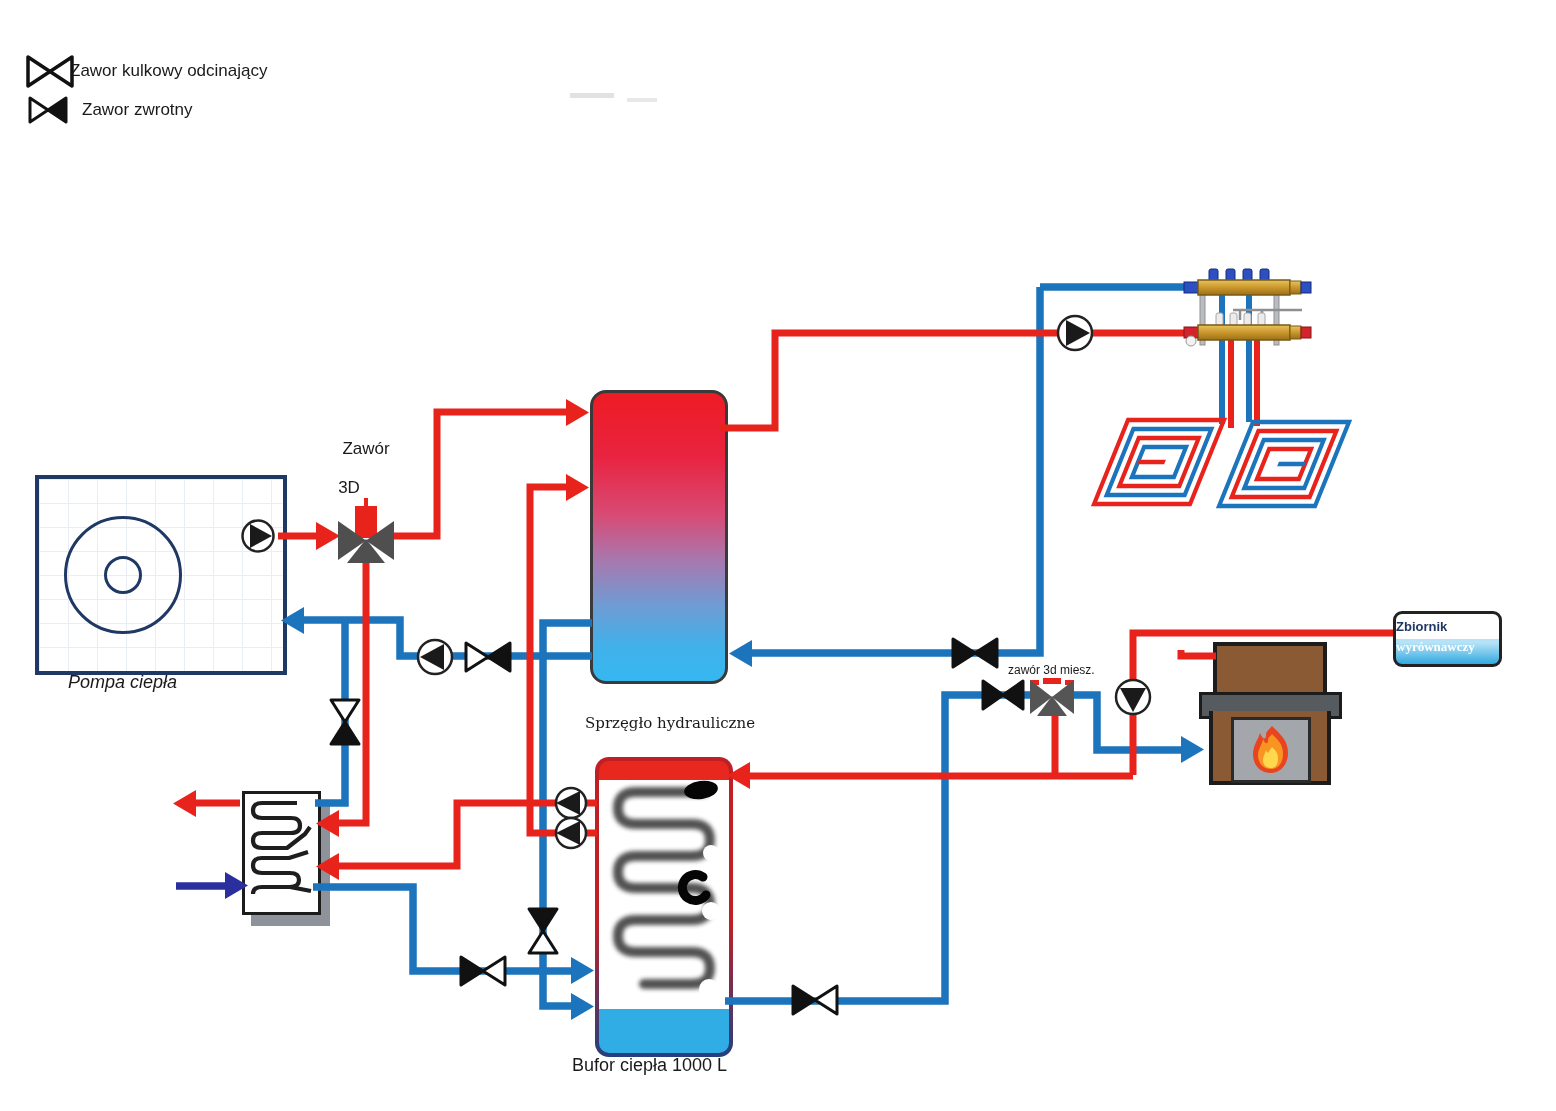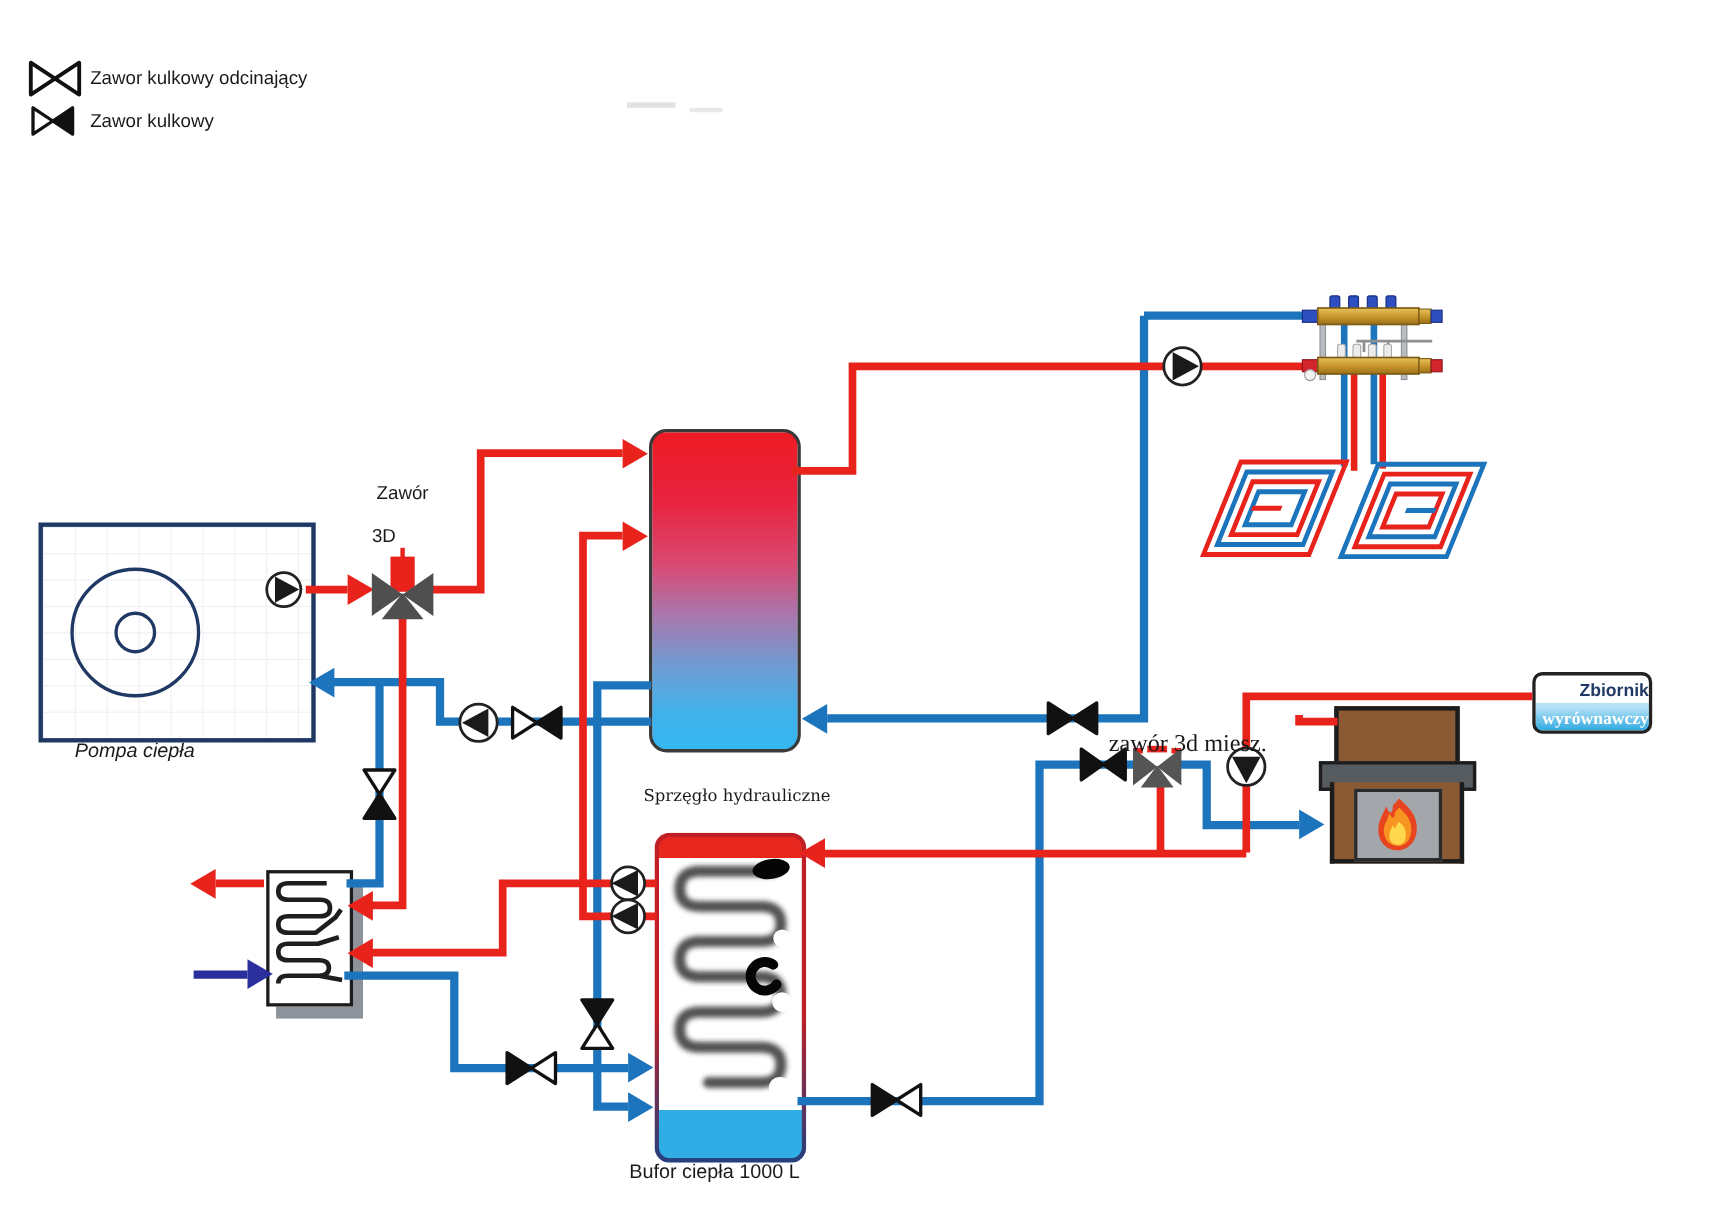--- a/index.html
+++ b/index.html
@@ -2,35 +2,35 @@
 <html><head>
 <meta charset="utf-8">
 <style>
   html,body{margin:0;padding:0;background:#ffffff;}
   #stage{position:relative;width:1556px;height:1111px;background:#ffffff;overflow:hidden;
          font-family:"Liberation Sans",sans-serif;color:#1a1a1a;}
   .abs{position:absolute;}
   .lbl{position:absolute;white-space:nowrap;}
   .sans17{font-size:17px;} .sans18{font-size:18px;}
   .serif15{font-family:"DejaVu Serif",serif;font-size:15px;margin-top:32px;}
-  .serif16{font-family:Liberation Serif, serif;font-size:22px;}
+  .serif16{font-family:Liberation Sans, sans-serif;font-size:12px;}
   #pompa-box{left:35px;top:475px;width:244px;height:192px;border:4px solid #1f3864;background:
      linear-gradient(#e9eef4 1px,transparent 1px) 0 0/29px 24px,
      linear-gradient(90deg,#e9eef4 1px,transparent 1px) 0 0/29px 24px,#fff;}
   .circ{position:absolute;border-radius:50%;border:3px solid #1f3864;}
   #sep-tank{left:590px;top:390px;width:132px;height:288px;border:3px solid #3a3a3a;border-radius:16px;
      background:linear-gradient(180deg,#ee1b24 0%,#e92340 22%,#d84a74 42%,#a878ae 58%,#6e9cd4 74%,#41b1ea 88%,#35b7f0 100%);}
   #buf-tank{left:595px;top:757px;width:130px;height:292px;border-radius:14px;border:4px solid transparent;
      background:linear-gradient(180deg,#e8281f 0 6.5%,#ffffff 6.5% 85%,#2fade4 85% 100%) padding-box,
                 linear-gradient(180deg,#c01f26 0 55%,#24407e 100%) border-box;}
   #exchanger{left:242px;top:791px;width:73px;height:118px;background:#fff;border:3px solid #1c1c1c;
      box-shadow:9px 11px 0 rgba(122,128,138,.85);}
   #exp-tank{left:1393px;top:611px;width:103px;height:50px;border:3px solid #222;border-radius:9px;
      background:linear-gradient(180deg,#ffffff 0 50%,#b5e2f6 50% 58%,#31a9e1 100%);
-     text-align:right;font-weight:bold;font-size:16px;line-height:1.55;}
+     text-align:left;font-weight:bold;font-size:13px;line-height:1.55;}
   #exp-tank .l1{color:#1f3864;margin-top:3px;} #exp-tank .l2{color:#ffffff;font-family:Liberation Serif, serif;}
   
   #fp-chimney{left:1213px;top:642px;width:106px;height:52px;background:#8a5a35;border:4px solid #1c1c1c;}
   #fp-mantel{left:1199px;top:692px;width:137px;height:21px;background:#565b60;border:3px solid #1c1c1c;}
   #fp-body{left:1209px;top:711px;width:114px;height:70px;background:#8a5a35;border:4px solid #1c1c1c;border-top:none;}
   #fp-firebox{left:1231px;top:717px;width:74px;height:60px;background:#a3a7ab;border:3px solid #2a2a2a;}
   svg{display:block;}
   #piping{left:0;top:0;}
 </style>
 </head>
@@ -268,22 +268,22 @@
     </g>
     <g transform="translate(1253,422) skewX(-22)" fill="none" stroke-width="4.5">
       <rect x="0" y="0" width="96" height="84" stroke="#1b74bc"></rect>
       <rect x="9" y="9" width="78" height="66" stroke="#e8231c"></rect>
       <rect x="18" y="18" width="60" height="48" stroke="#1b74bc"></rect>
       <rect x="27" y="27" width="42" height="30" stroke="#e8231c"></rect>
       <path d="M42 42 H69" stroke="#1b74bc"></path>
     </g>
   </svg>
 
-  <div class="lbl sans17" style="left:82px;top:61px;text-align:right;">Zawor kulkowy odcinający</div>
-  <div class="lbl sans17" style="left:82px;top:100px;">Zawor kulkowy</div>
+  <div class="lbl sans17" style="left:70px;top:61px;text-align:right;">Zawor kulkowy odcinający</div>
+  <div class="lbl sans17" style="left:82px;top:100px;">Zawor zwrotny</div>
 
   <div class="lbl sans17" style="left:330px;top:439px;width:72px;text-align:center;">Zawór</div>
   <div class="lbl sans17" style="left:313px;top:478px;width:72px;text-align:center;">3D</div>
 
   <div class="lbl sans18" style="left:68px;top:672px;font-style:italic;">Pompa ciepła</div>
   <div class="lbl serif15" style="left:585px;top:682px;">Sprzęgło hydrauliczne</div>
   <div class="lbl serif16" style="left:1008px;top:663px;">zawór 3d miesz.</div>
   <div class="lbl sans18" style="left:572px;top:1055px;">Bufor ciepła 1000 L</div>
 
 </div>

